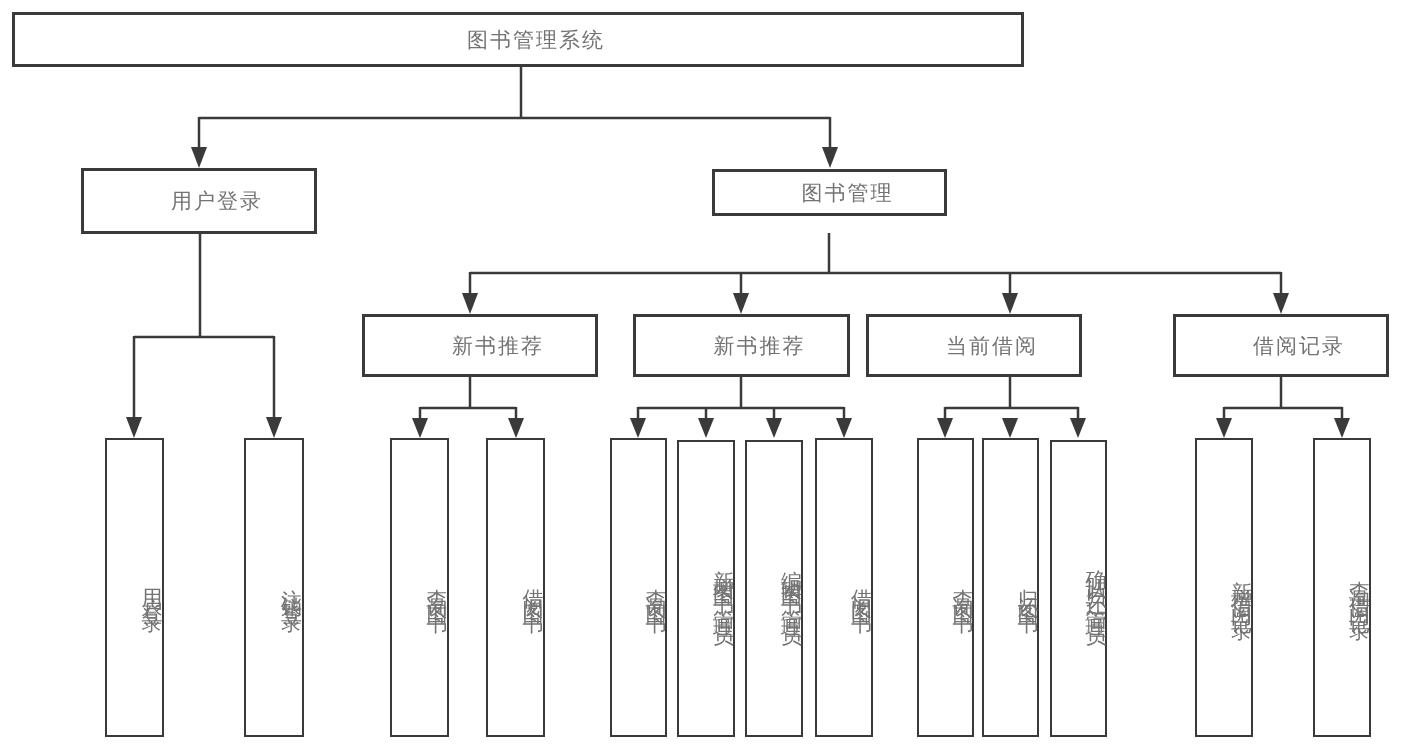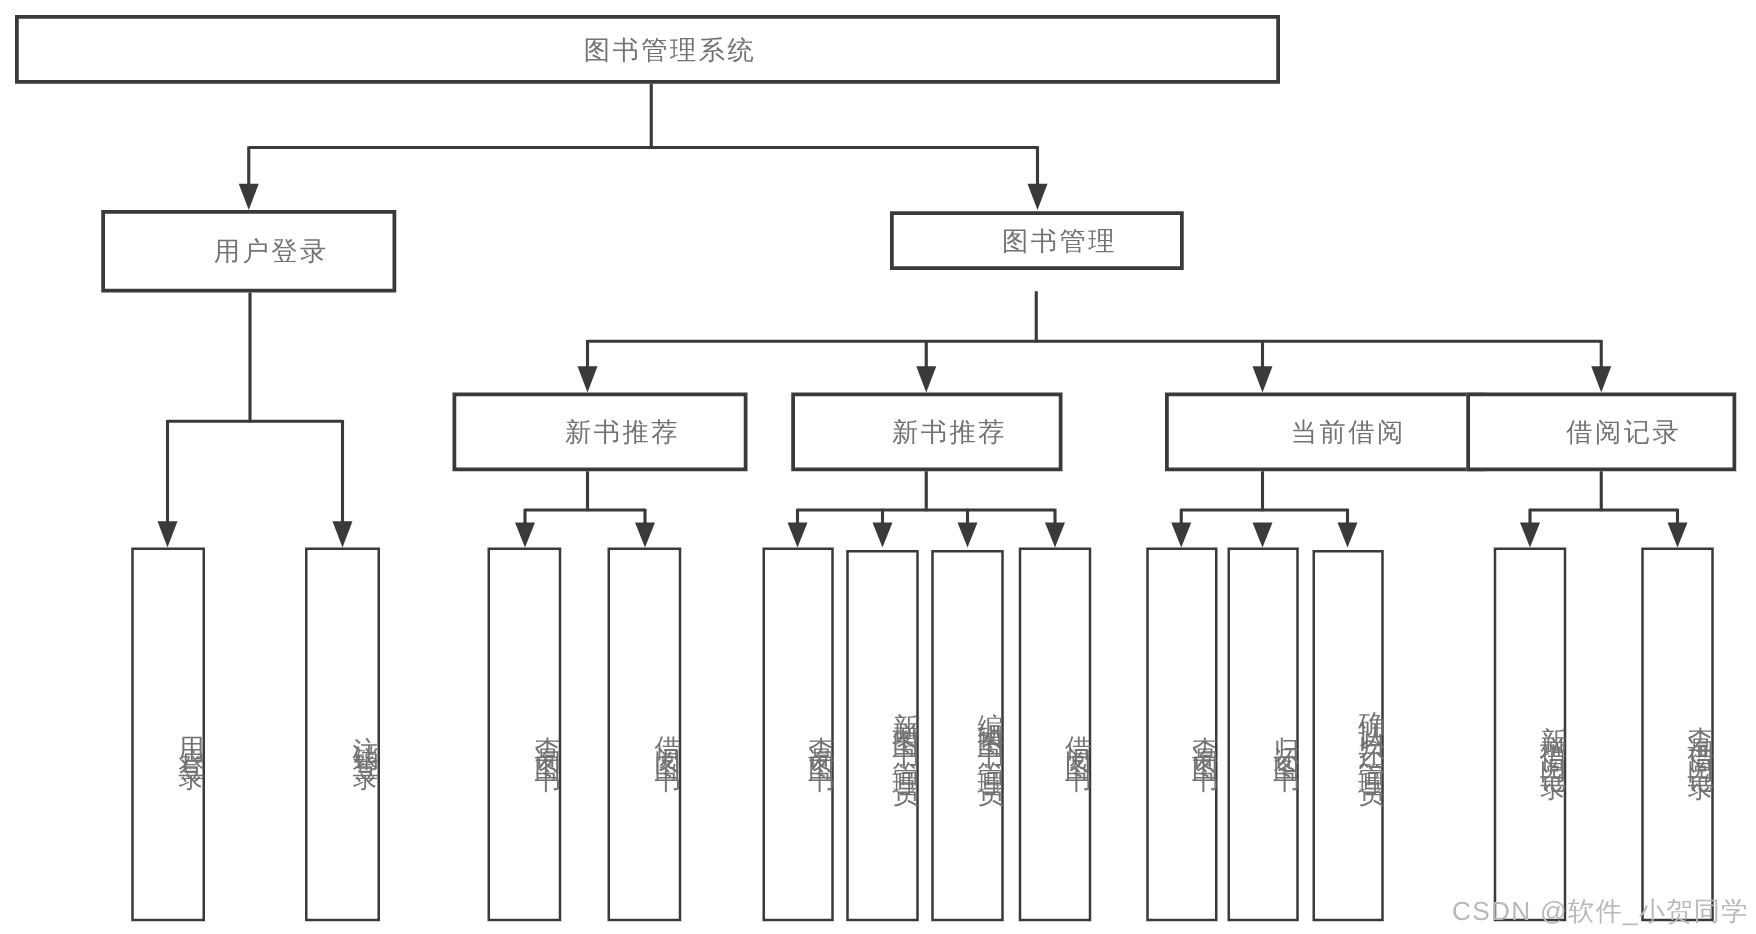--- a/index.html
+++ b/index.html
@@ -112,21 +112,21 @@
   <div class="node" style="left:712px;top:169px;width:235px;height:47px">
     <span class="hlabel">图书管理</span>
   </div>
 
   <div class="node" style="left:362px;top:314px;width:236px;height:63px">
     <span class="hlabel">新书推荐</span>
   </div>
   <div class="node" style="left:633px;top:314px;width:217px;height:63px">
     <span class="hlabel">新书推荐</span>
   </div>
-  <div class="node" style="left:932px;top:314px;width:257px;height:63px">
+  <div class="node" style="left:866px;top:314px;width:216px;height:63px">
     <span class="hlabel">当前借阅</span>
   </div>
   <div class="node" style="left:1173px;top:314px;width:216px;height:63px">
     <span class="hlabel">借阅记录</span>
   </div>
 
   <div class="node leaf" style="left:105px;top:438px;width:59px;height:299px">
     <span class="vlabel">用户登录</span>
   </div>
   <div class="node leaf" style="left:244px;top:438px;width:60px;height:299px">
@@ -163,15 +163,14 @@
     <span class="vlabel">确认归还（管理员）</span>
   </div>
 
   <div class="node leaf" style="left:1195px;top:438px;width:58px;height:299px">
     <span class="vlabel">新增借阅记录</span>
   </div>
   <div class="node leaf" style="left:1313px;top:438px;width:58px;height:299px">
     <span class="vlabel">查询借阅记录</span>
   </div>
 
-  <div class="watermark">CSDN @软件_小贺同学</div>
 
 </div>
 
 </body></html>

